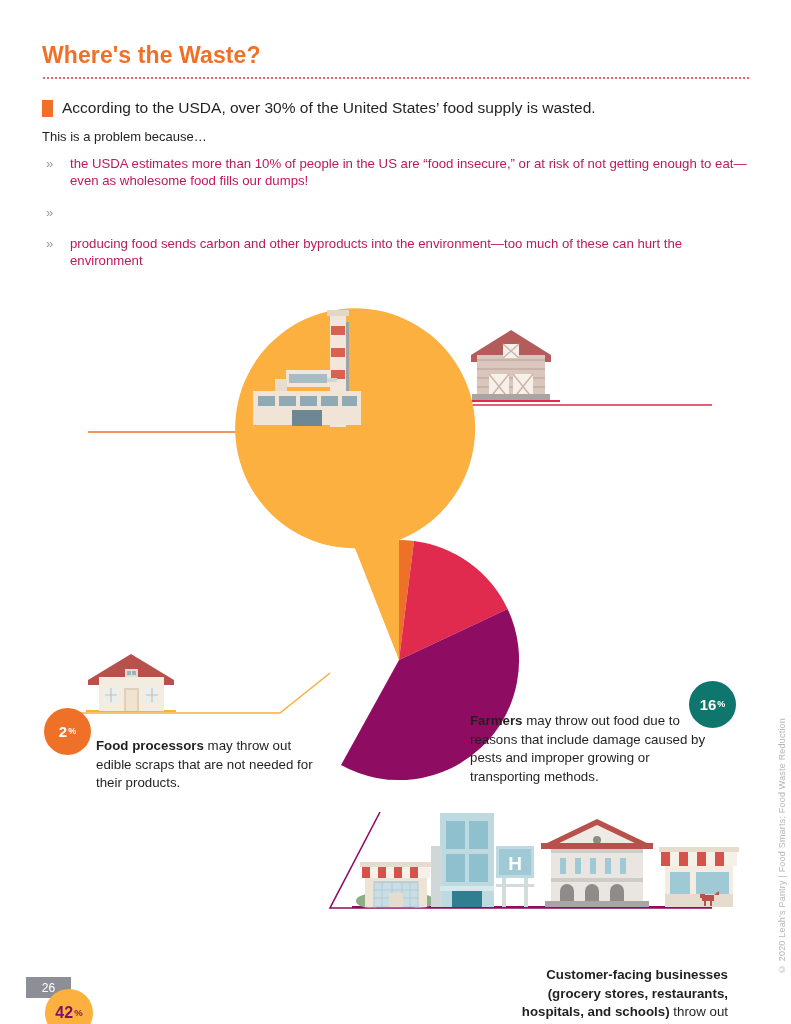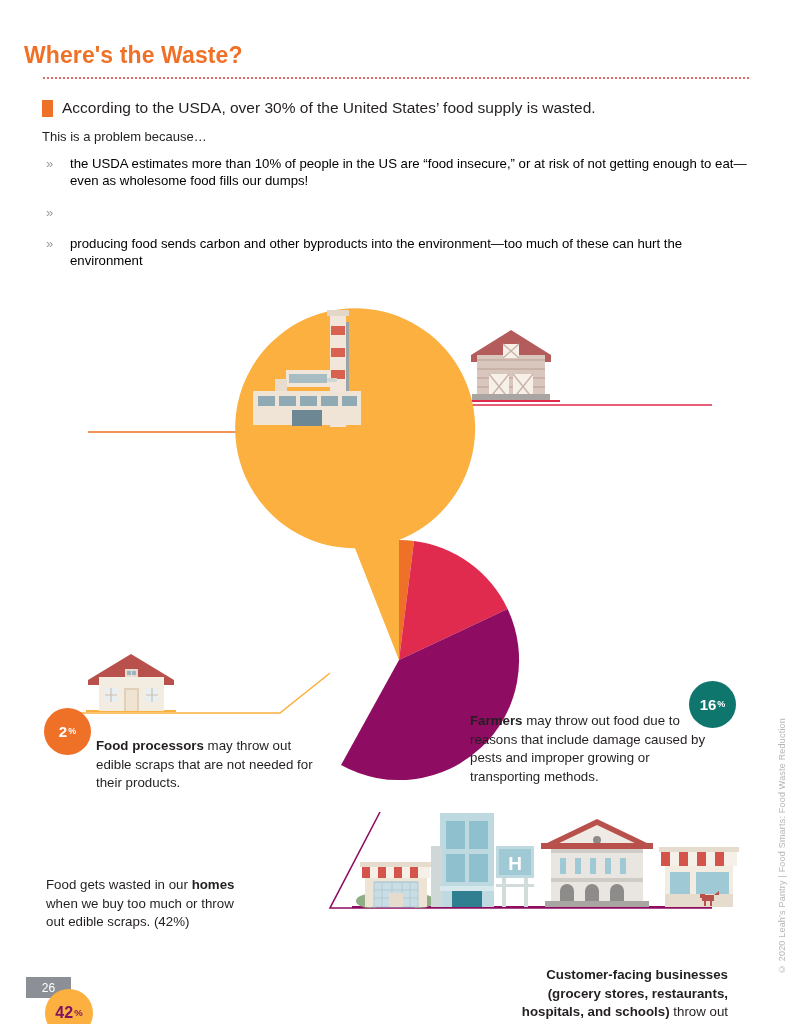--- a/index.html
+++ b/index.html
@@ -12,21 +12,21 @@
     height: 1024px;
     position: relative;
     overflow: hidden;
     font-family: "Liberation Sans", sans-serif;
     color: #231f20;
   }
 
   
   .page-title {
     position: absolute;
-    left: 24px;
+    left: 42px;
     top: 42px;
     font-size: 23px;
     font-weight: bold;
     color: #ef7128;
     letter-spacing: 0.1px;
   }
   .title-rule {
     position: absolute;
     left: 42px;
     top: 77px;
@@ -83,21 +83,21 @@
   .bullet-mark {
     color: #9b9b9b;
     font-size: 13px;
     line-height: 1.32;
     flex: 0 0 auto;
     width: 12px;
   }
   .bullet-text {
     font-size: 13.2px;
     line-height: 1.32;
-    color: #000000;
+    color: #be185d;
   }
 
   
   .stage {
     position: absolute;
     left: 0;
     top: 300px;
     width: 791px;
     height: 640px;
   }
@@ -339,23 +339,20 @@
   </div>
 
   <div class="callout co-processors">
     <b>Food processors</b><span> may throw out edible scraps that are not needed for their products.</span>
   </div>
 
   <div class="callout co-farmers">
     <b>Farmers</b><span> may throw out food due to reasons that include damage caused by pests and improper growing or transporting methods.</span>
   </div>
 
-  <div class="callout co-homes">
-    <span>Food gets wasted in our </span><b>homes</b><span> when we buy too much or throw out edible scraps. (42%)</span>
-  </div>
 
   <div class="callout co-business">
     <b>Customer-facing businesses (grocery stores, restaurants, hospitals, and schools)</b><span> throw out food that is damaged by poor storage or transport. They also throw out food that is imperfect-looking or simply more than they can sell.</span>
   </div>
 
 </div>
 
 <div class="page-number">26</div>
 <div class="side-credit">© 2020  Leah’s Pantry  |  Food Smarts: Food Waste Reduction</div>
 

